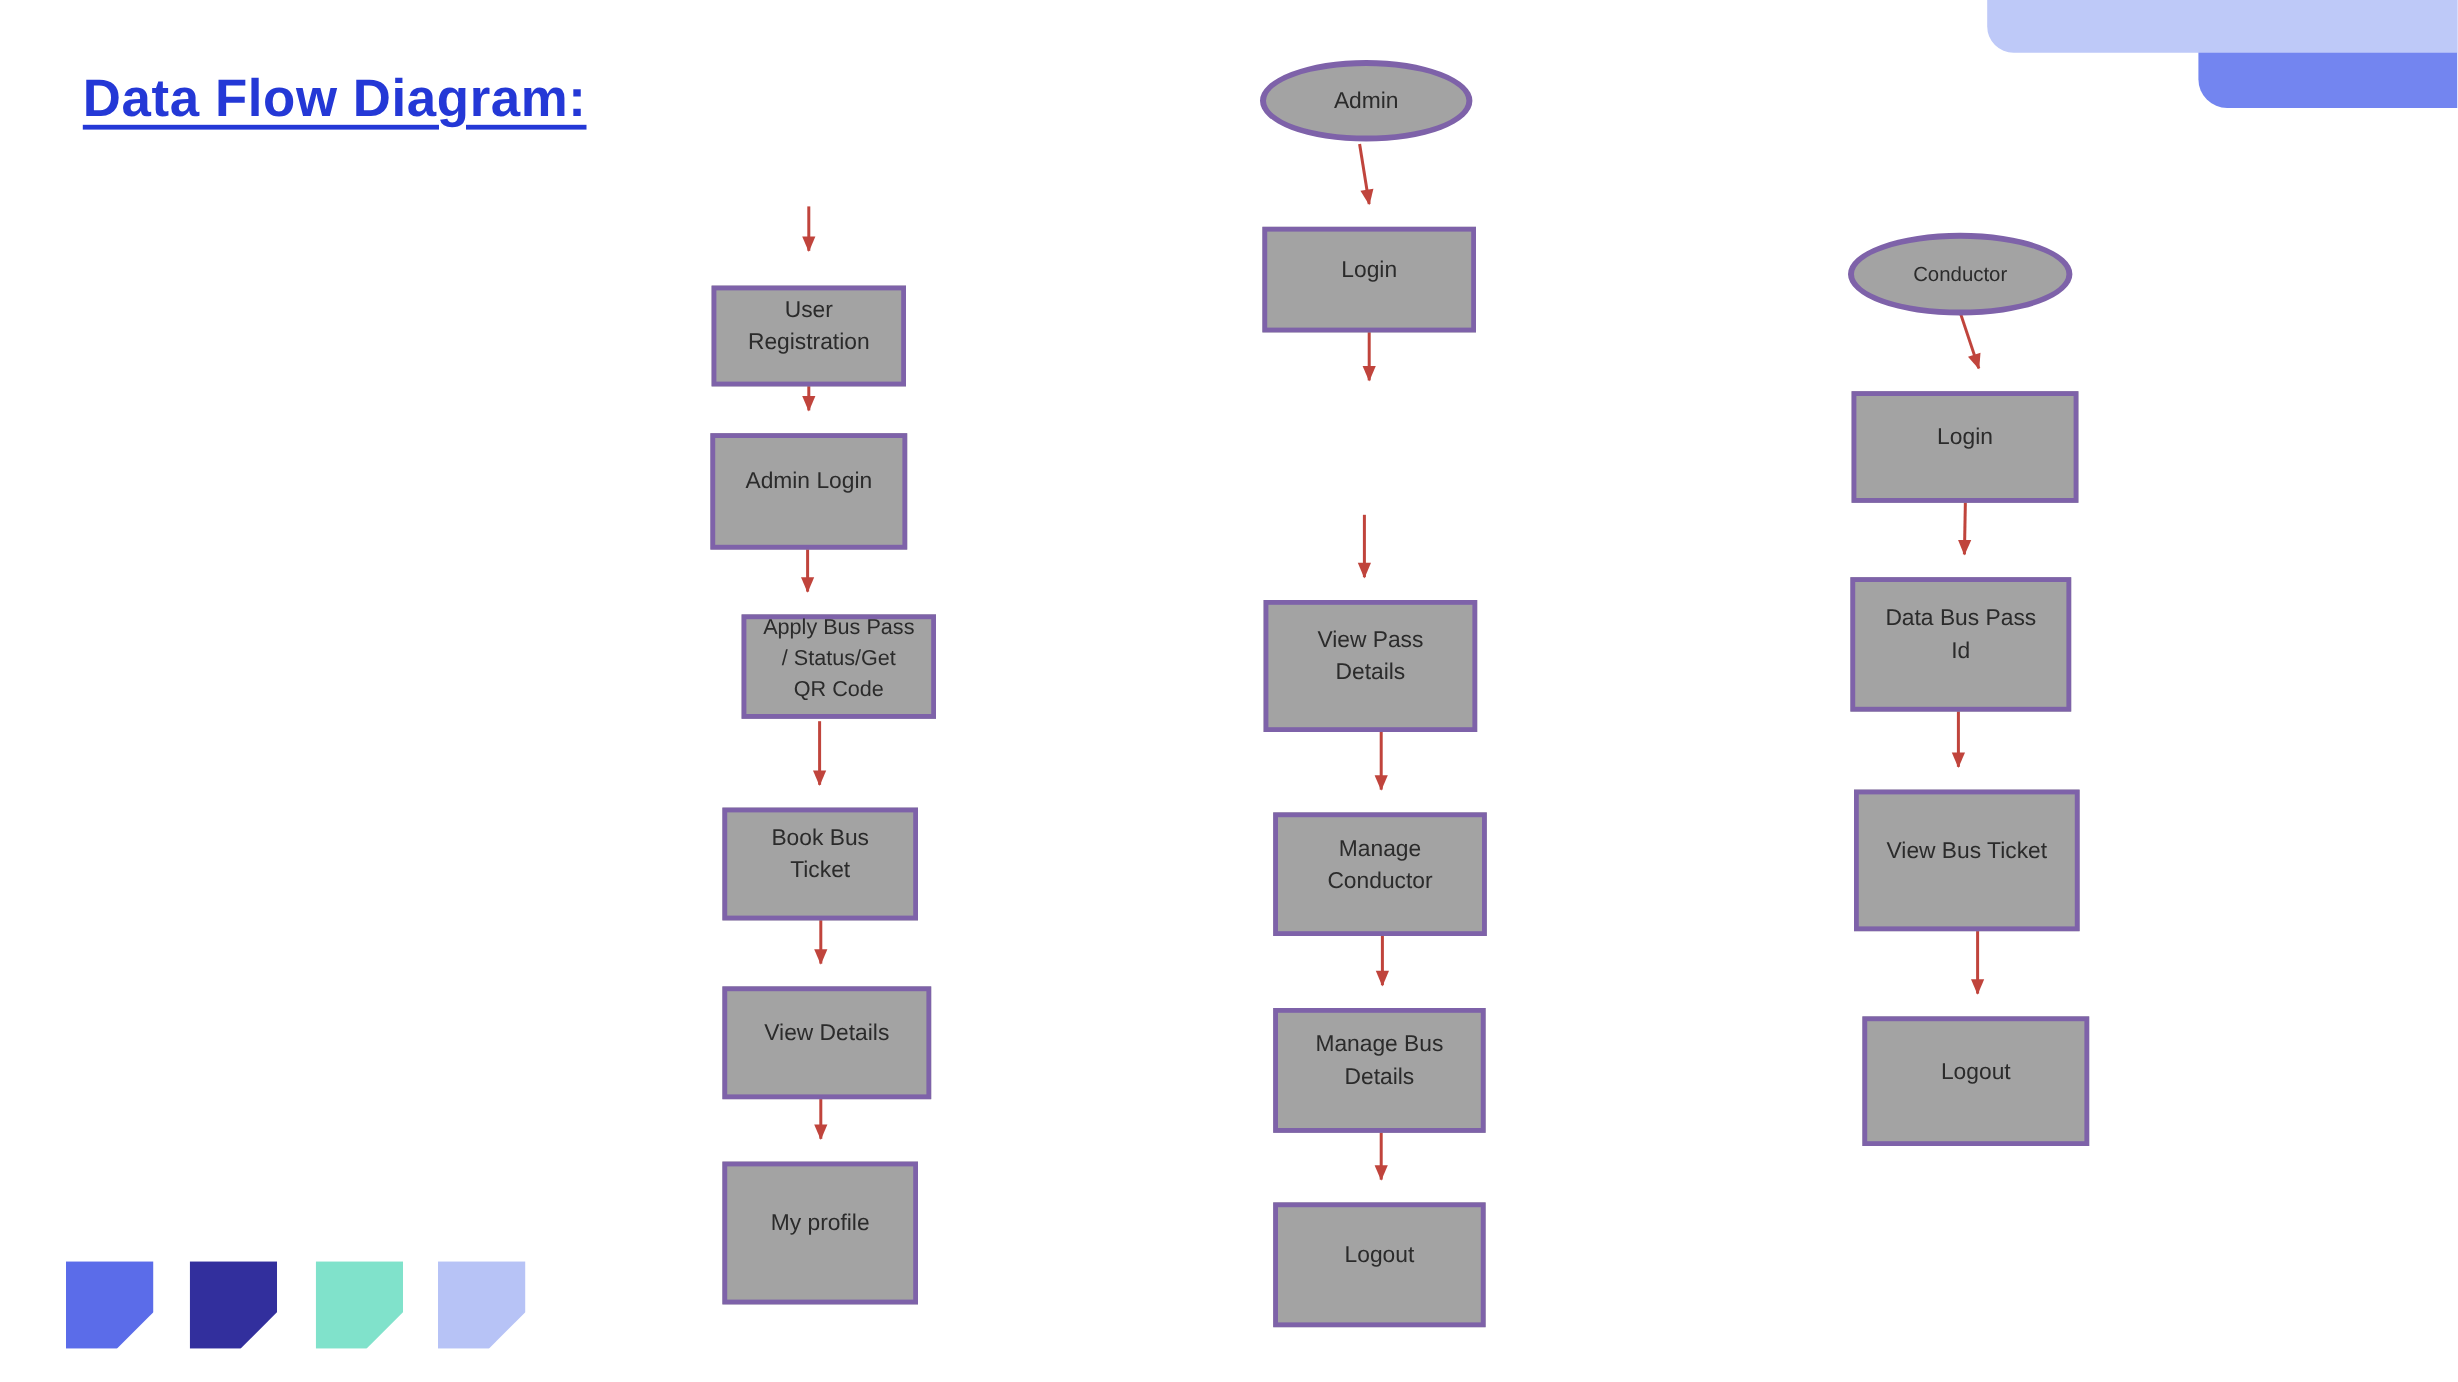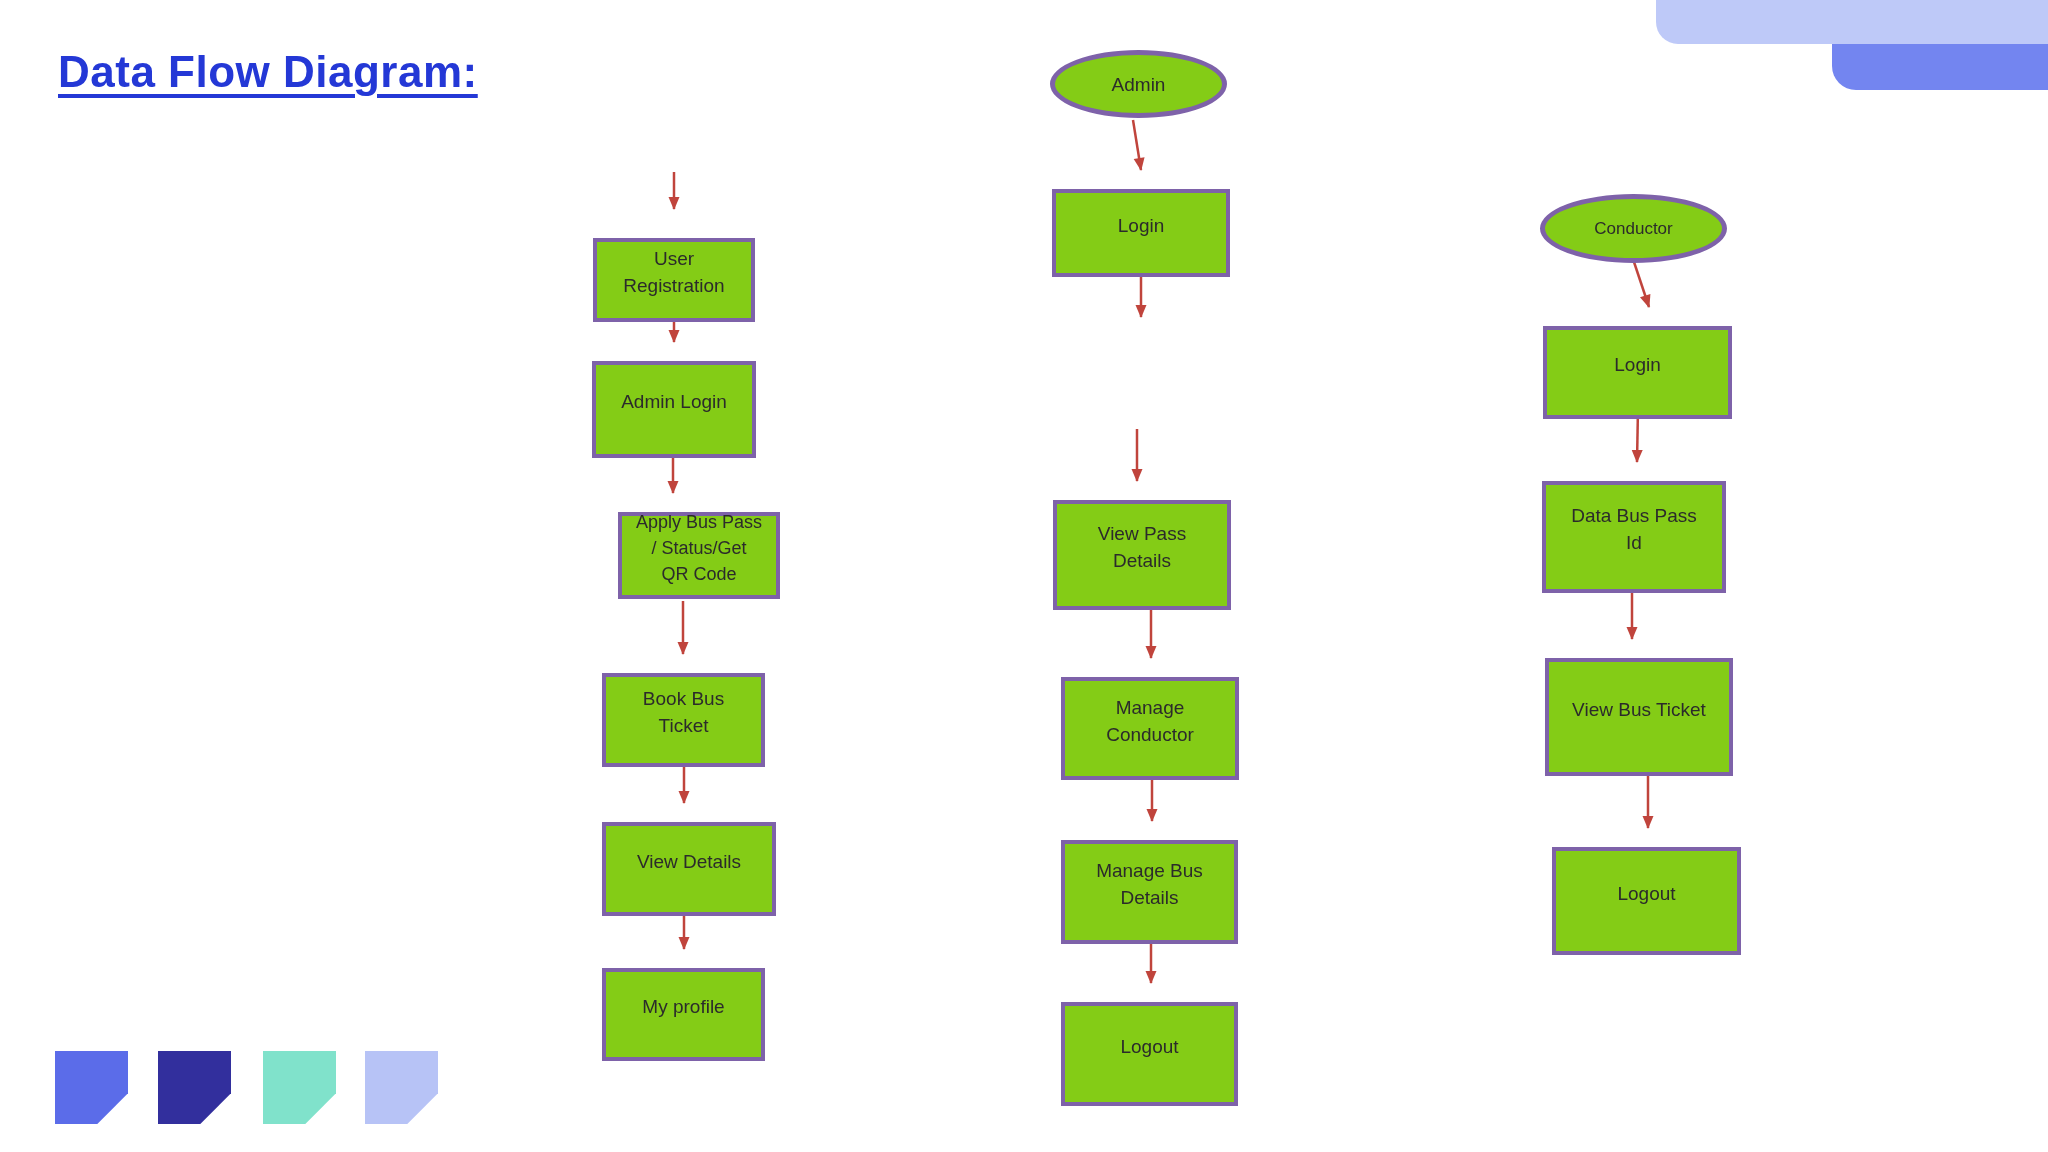--- a/index.html
+++ b/index.html
@@ -4,21 +4,21 @@
 <style>
   html,body { margin:0; padding:0; background:#ffffff; }
   .canvas {
     position:relative; width:2048px; height:1152px;
     background:#ffffff; overflow:hidden;
     font-family:"Liberation Sans", sans-serif;
   }
 
   
   .page-title {
-    position:absolute; left:57px; top:46px; margin:1px;
+    position:absolute; left:57px; top:46px; margin:12px;
     font-size:44px; font-weight:800; letter-spacing:0.5px;
     text-decoration:underline; text-decoration-thickness:4px; text-underline-offset:7px;
   }
 
   
   .deco-banner { position:absolute; top:0; }
   .deco-banner.medium { left:1832px; width:216px; height:90px; border-radius:0 0 0 24px; z-index:1; }
   .deco-banner.light  { left:1656px; width:392px; height:44px; border-radius:0 0 0 22px; z-index:2; }
 
   
@@ -30,21 +30,21 @@
     position:absolute; right:0; bottom:0; width:42%; height:42%;
     clip-path:polygon(100% 8%, 8% 100%, 100% 100%);
   }
   .sq1 { left:55px; }  .sq1 .flap { background:#4150c9; }
   .sq2 { left:158px; } .sq2 .flap { background:#24226f; }
   .sq3 { left:263px; } .sq3 .flap { background:#63cab4; }
   .sq4 { left:365px; } .sq4 .flap { background:#a2b2f0; }
 
   
   .node {
-    position:absolute; box-sizing:border-box; background:#84cc16;
+    position:absolute; box-sizing:border-box; background:#a3a3a3;
     border:4px solid #7e62a9; color:#2b2b2b;
     display:flex; align-items:center; justify-content:center;
     text-align:center; font-size:19px; line-height:27px;
     z-index:3;
   }
   .node.rect { padding:0 6px 16px 6px;margin-top:13px; }
   .node.ellipse { border-radius:50%; border-width:5px; padding:0; }
   .lbl { white-space:pre-line; display:block; width:100%; }
 
   
@@ -100,21 +100,21 @@
 / Status/Get
 QR Code</span>
   </div>
   <div class="node rect" style="left:602px;top:660px;width:163px;height:94px">
     <span class="lbl">Book Bus
 Ticket</span>
   </div>
   <div class="node rect" style="left:602px;top:809px;width:174px;height:94px">
     <span class="lbl">View Details</span>
   </div>
-  <div class="node rect" style="left:602px;top:955px;width:163px;height:93px">
+  <div class="node rect" style="left:602px;top:955px;width:163px;height:119px">
     <span class="lbl">My profile</span>
   </div>
 
   <div class="node ellipse" style="left:1050px;top:50px;width:177px;height:68px">
     <span class="lbl">Admin</span>
   </div>
   <div class="node rect" style="left:1052px;top:176px;width:178px;height:88px">
     <span class="lbl">Login</span>
   </div>
   <div class="node rect" style="left:1053px;top:487px;width:178px;height:110px">

